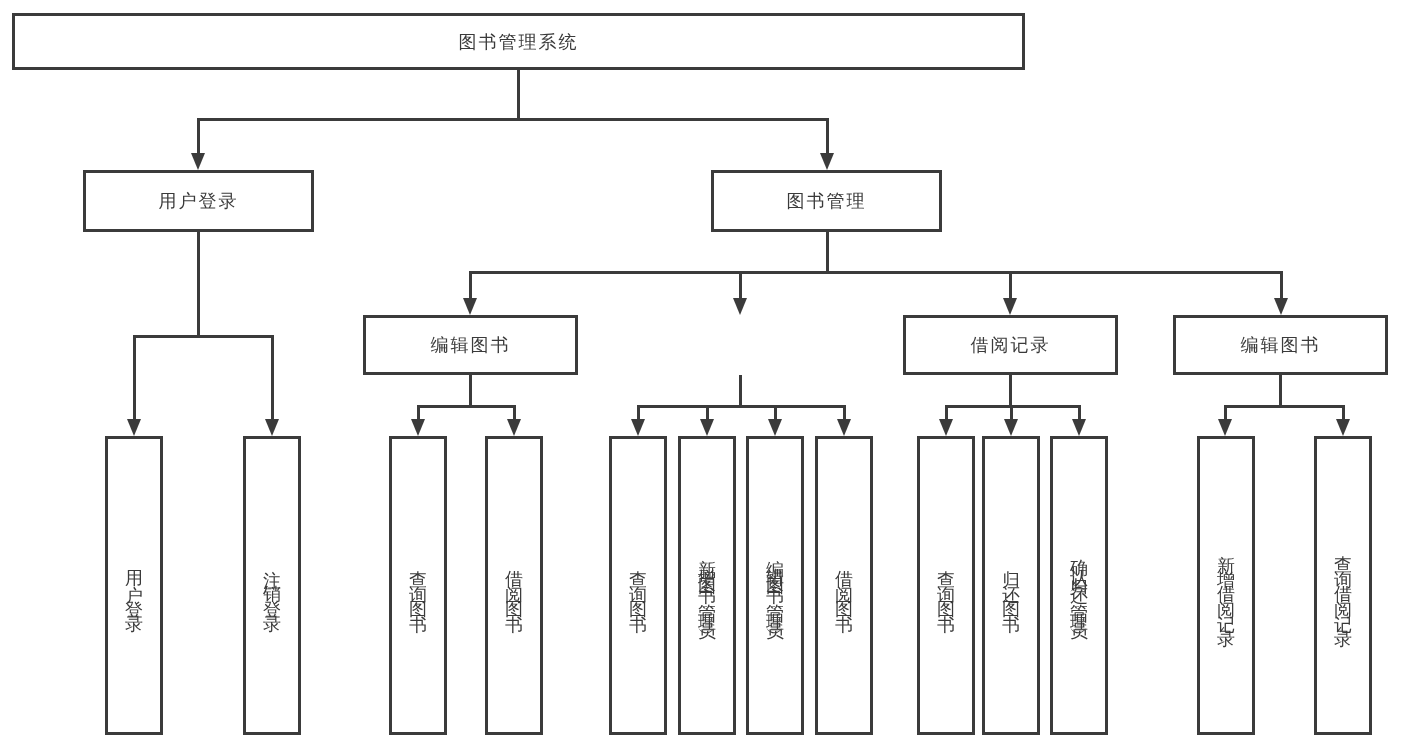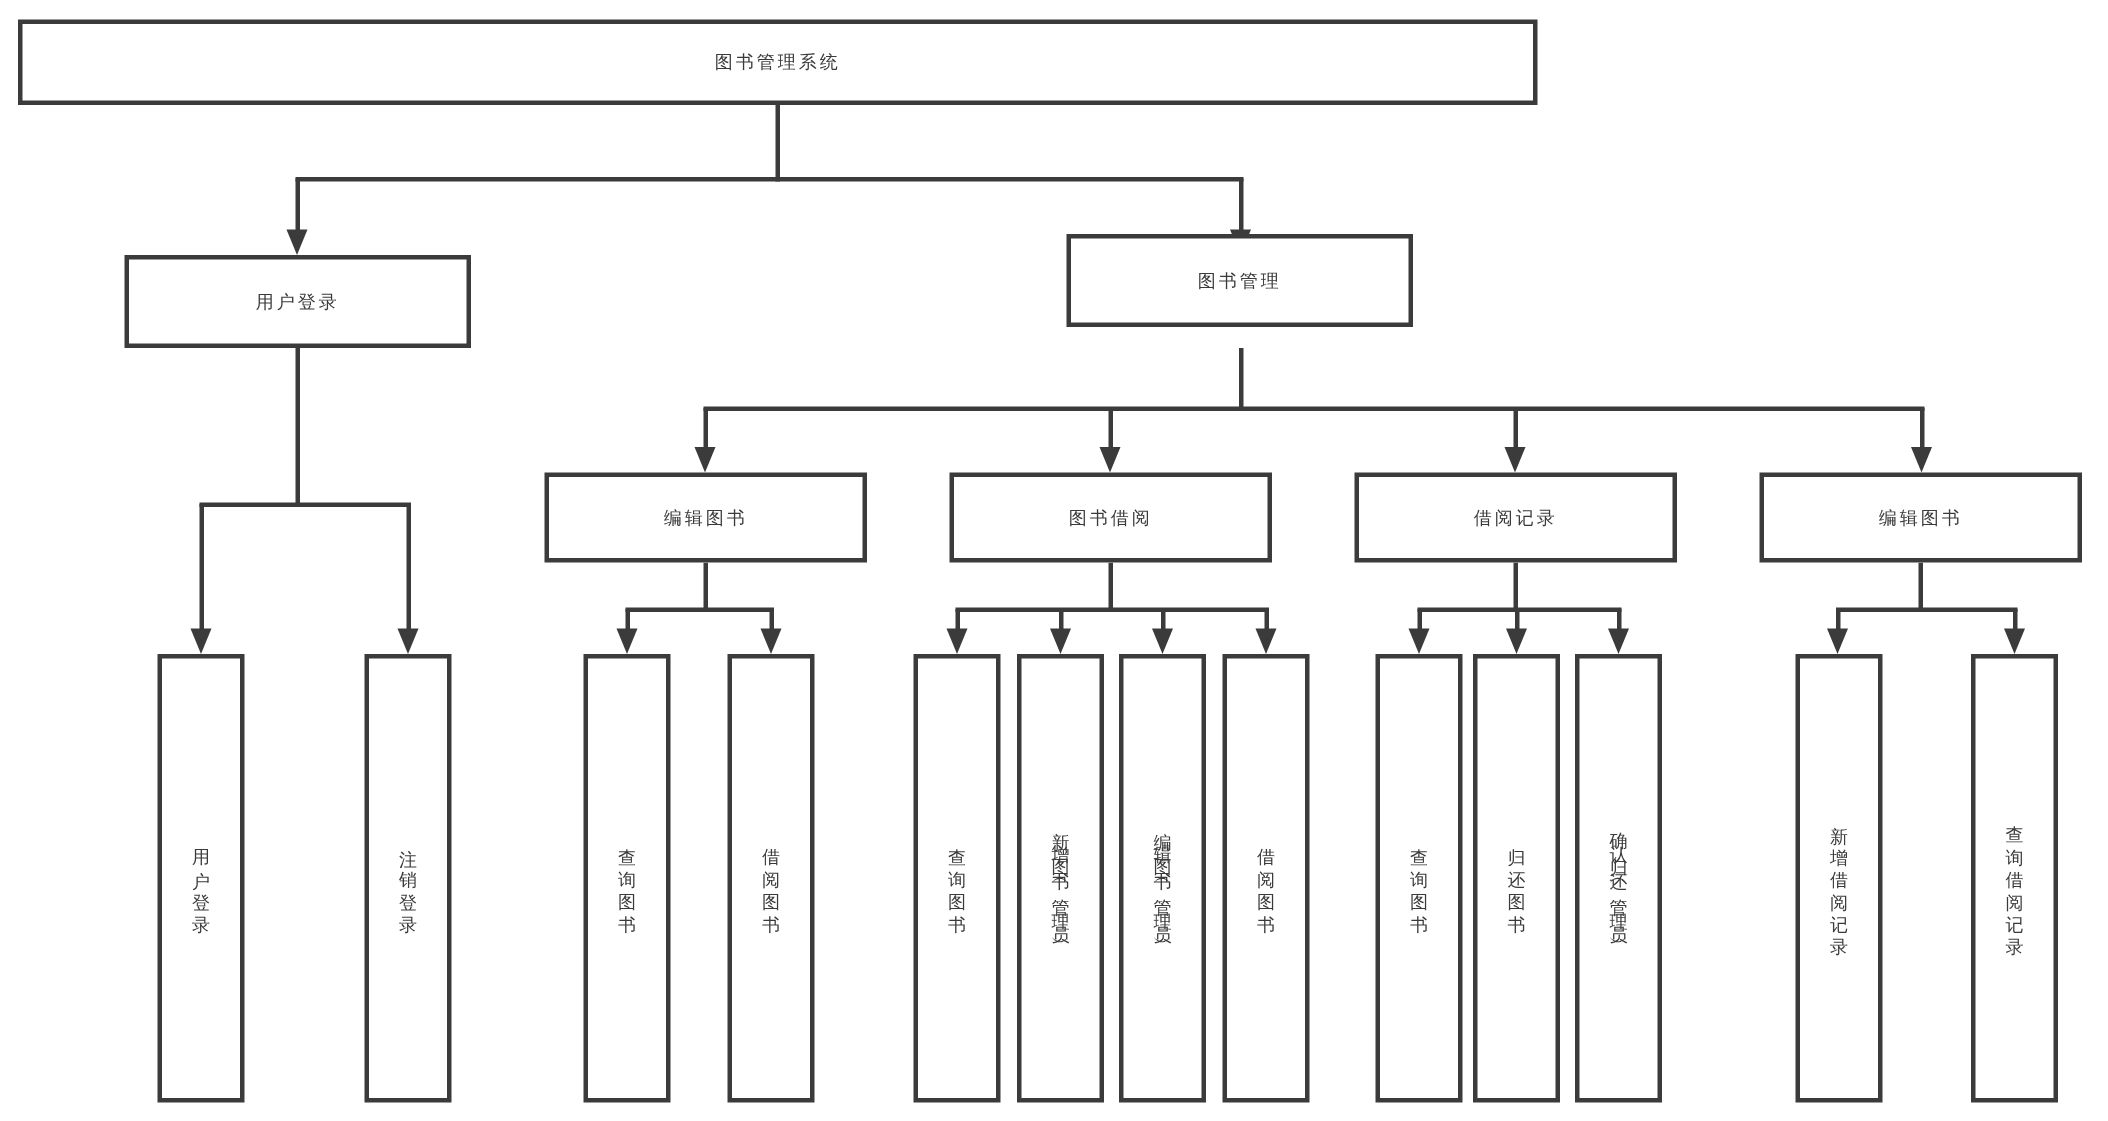--- a/index.html
+++ b/index.html
@@ -4,21 +4,21 @@
 <style>
   html,body{margin:0;padding:0;background:#ffffff;}
   #canvas{
     position:relative;width:1405px;height:747px;background:#ffffff;overflow:hidden;
     font-family:"Liberation Sans","DejaVu Sans",sans-serif;
   }
   .node{
     position:absolute;box-sizing:border-box;background:#ffffff;
     border:3px solid #3b3b3b;color:#3a3a3a;
     display:flex;align-items:center;justify-content:center;
-    font-size:12px;letter-spacing:1px;z-index:2;
+    font-size:18px;letter-spacing:1px;z-index:2;
   }
   .node.h{letter-spacing:2px;}
   .vtext{
     writing-mode:vertical-rl;text-orientation:mixed;
     line-height:1;letter-spacing:15px;white-space:nowrap;
   }
   .vtext.tight{letter-spacing:9px;}
   .vline,.hline{position:absolute;background:#3b3b3b;z-index:1;}
   .arrow{
     position:absolute;width:0;height:0;z-index:1;
@@ -31,24 +31,23 @@
   }
 </style>
 </head>
 <body>
 
 <div id="canvas">
 
   <div class="node h" style="left:12px;top:13px;width:1013px;height:57px">图书管理系统</div>
 
   <div class="node h" style="left:83px;top:170px;width:231px;height:62px">用户登录</div>
-  <div class="node h" style="left:711px;top:156px;width:231px;height:62px">图书管理</div>
+  <div class="node h" style="left:711px;top:170px;width:231px;height:62px">图书管理</div>
 
   <div class="node h" style="left:363px;top:315px;width:215px;height:60px">编辑图书</div>
-  <div class="node h" style="left:633px;top:315px;width:215px;height:60px">图书借阅</div>
   <div class="node h" style="left:903px;top:315px;width:215px;height:60px">借阅记录</div>
   <div class="node h" style="left:1173px;top:315px;width:215px;height:60px">编辑图书</div>
 
   <div class="node v" style="left:105px;top:436px;width:58px;height:299px">
     <span class="vtext">用户登录</span>
     </div>
   <div class="node v" style="left:243px;top:436px;width:58px;height:299px">
     <span class="vtext">注销登录</span>
     </div>
 

